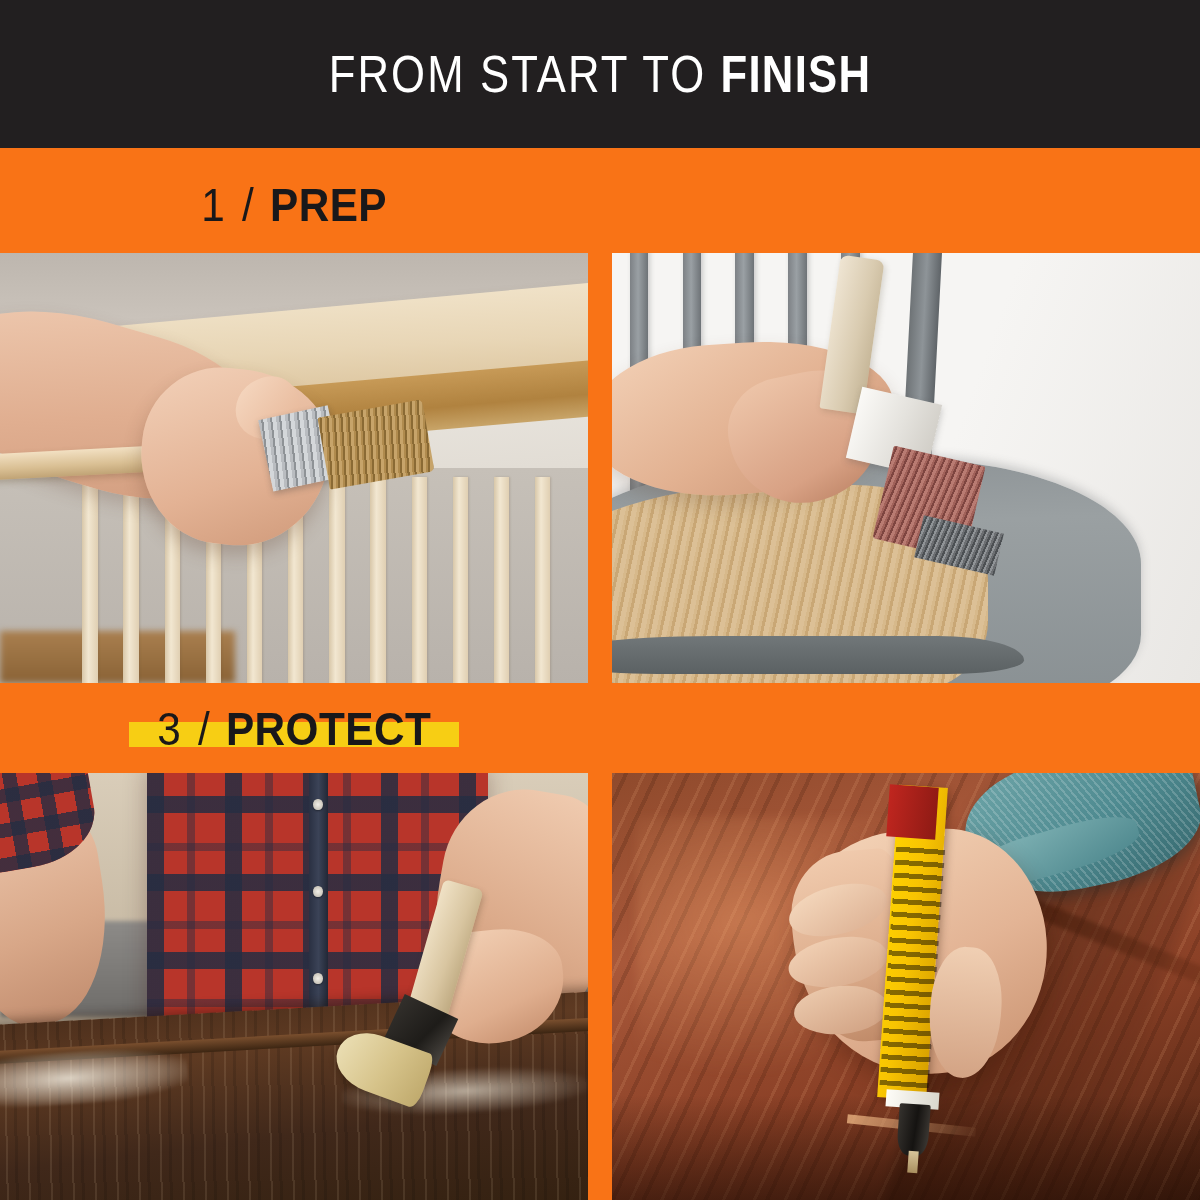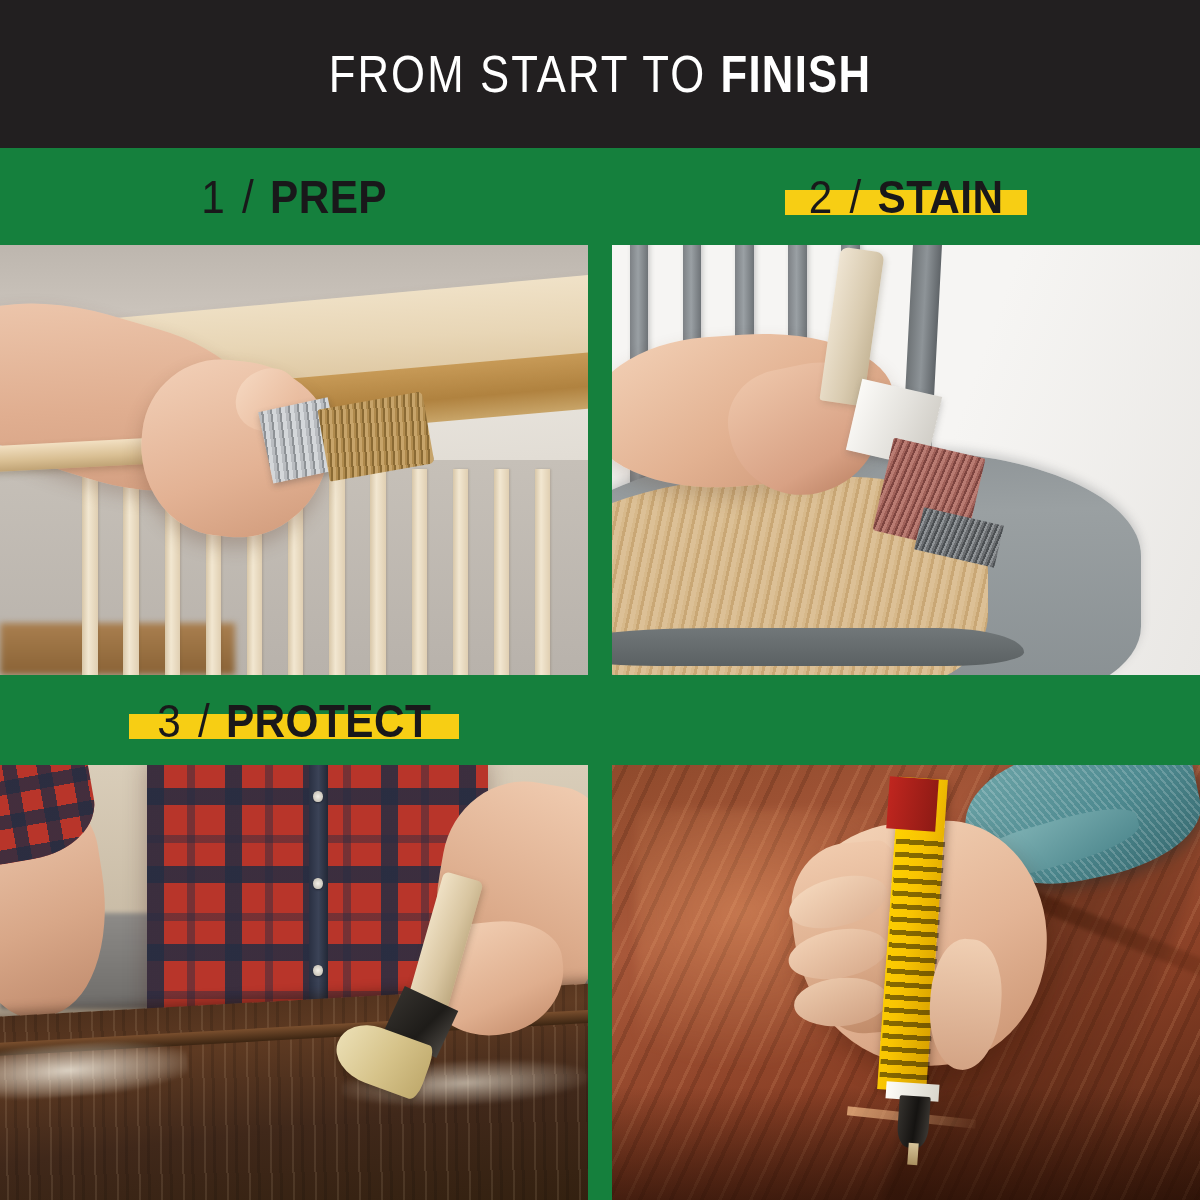--- a/index.html
+++ b/index.html
@@ -2,21 +2,21 @@
 <html><head>
 <meta charset="utf-8">
 <style>
   * { margin:0; padding:0; box-sizing:border-box; }
   html,body { width:1200px; height:1200px; }
   body {
     background:#ffffff;
     font-family:"Liberation Sans", sans-serif;
     overflow:hidden;
   }
-  #page { position:relative; width:1200px; height:1200px; background:#15803d; }
+  #page { position:relative; width:1200px; height:1200px; background:#f97316; }
 
   
   .header-band {
     position:absolute; left:0; top:0; width:1200px; height:148px;
     background:#221f20;
     display:flex; align-items:center; justify-content:center;
   }
   .header-title {
     font-size:52px; line-height:1;
     letter-spacing:2.5px;
@@ -27,21 +27,21 @@
     white-space:nowrap;
     font-stretch:condensed;
   }
   .header-title .hw-strong { font-weight:900; letter-spacing:1.5px; }
 
   
   .row { position:absolute; left:0; width:1200px; }
   .row-top { top:148px; height:527px; }
   .row-bottom { top:675px; height:564px; }
 
-  .cell { position:absolute; top:0; height:100%;text-align:center; }
+  .cell { position:absolute; top:8px; height:100%;text-align:center; }
   .cell-left  { left:0;   width:588px; }
   .cell-right { left:612px; width:588px; }
 
   
   .step-label {
     position:absolute; left:0; width:100%;
     height:97px;
     display:flex; align-items:center; justify-content:center;
   }
   .row-top .step-label { top:0; }
@@ -447,30 +447,20 @@
           <div class="ph-layer p1-hand"></div>
           <div class="ph-layer p1-thumb"></div>
           <div class="ph-layer p1-ferrule"></div>
           <div class="ph-layer p1-bristle"></div>
         </div>
       </div>
     </div>
 
     <div class="cell cell-right">
 
-      <div class="step-label">
-        <span class="label-inner">
-          <span class="hl-bar"></span>
-          <span class="label-text">
-            <span class="label-num">2</span>
-            <span class="label-slash">/</span>
-            <span class="label-word">STAIN</span>
-          </span>
-        </span>
-      </div>
 
       <div class="photo">
         <div class="photo-inner">
           <div class="ph-layer p2-bg"></div>
           <div class="ph-layer p2-wall"></div>
           <div class="ph-layer p2-spindle" style="left:3%"></div>
           <div class="ph-layer p2-spindle" style="left:12%"></div>
           <div class="ph-layer p2-spindle" style="left:21%"></div>
           <div class="ph-layer p2-spindle" style="left:30%"></div>
           <div class="ph-layer p2-spindle" style="left:39%"></div>

